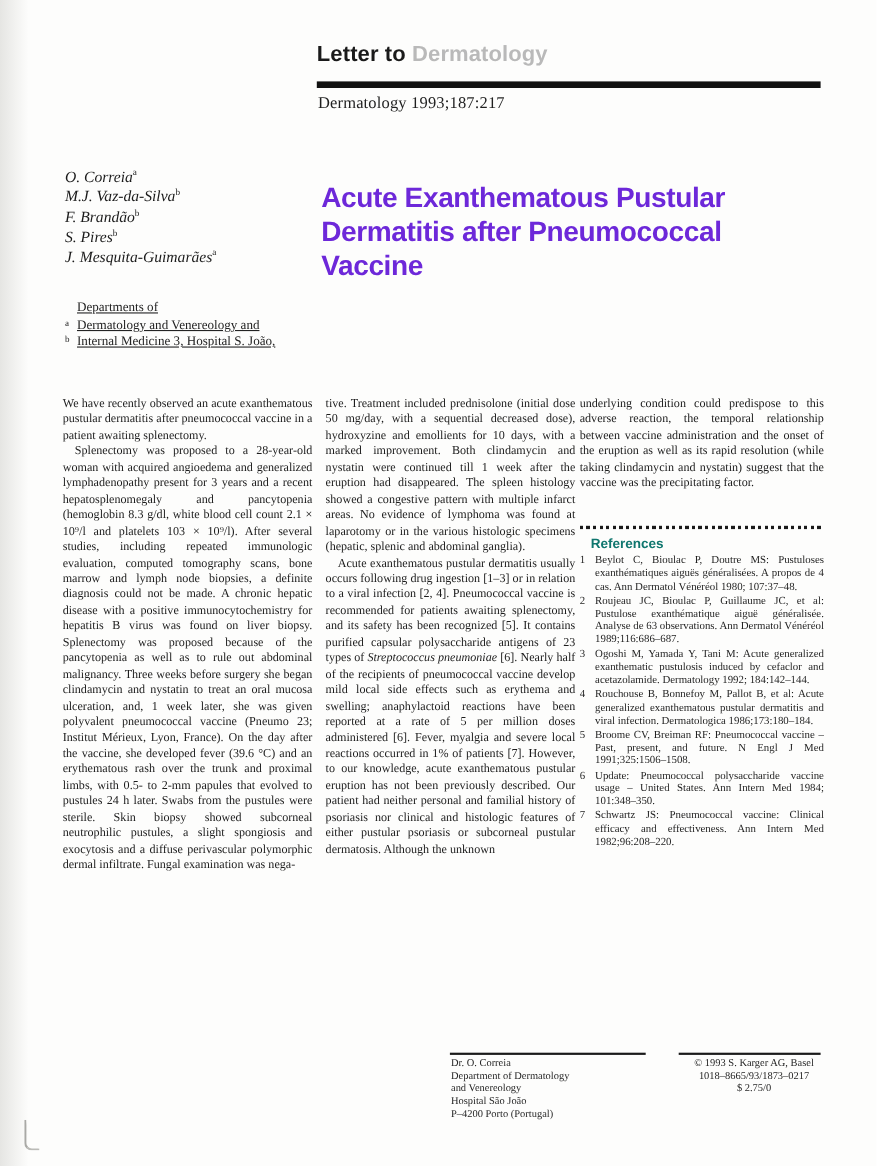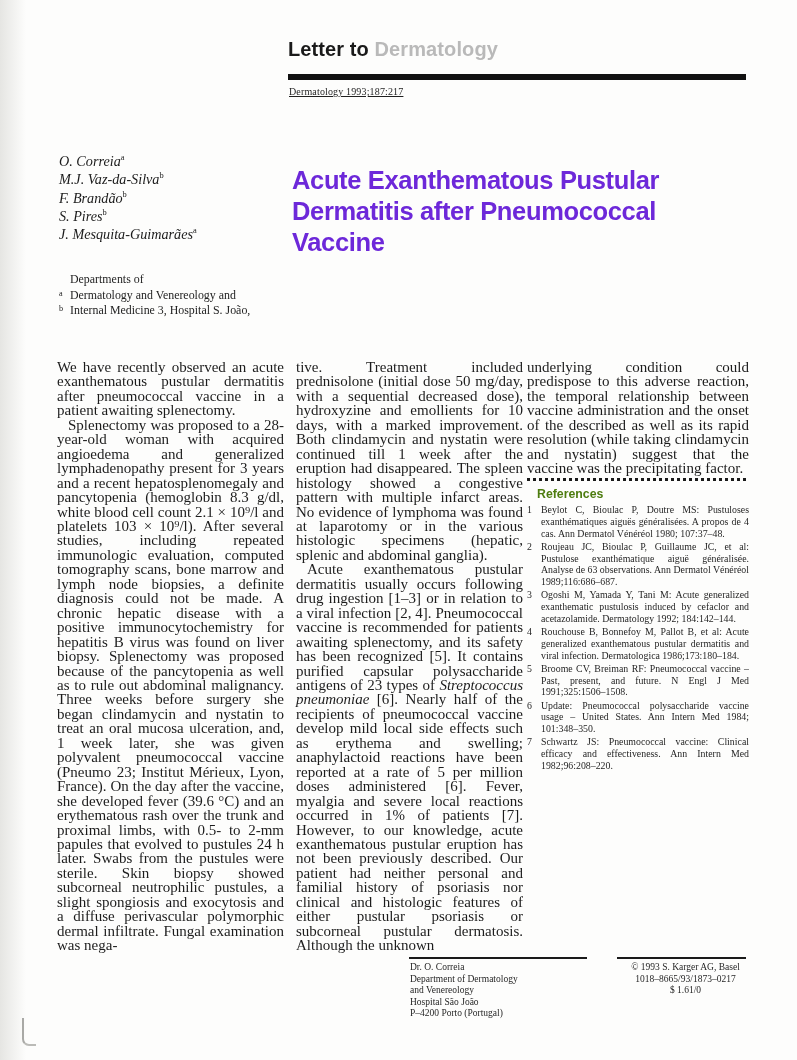--- a/index.html
+++ b/index.html
@@ -47,25 +47,24 @@
     left: 288px;
     top: 74px;
     width: 458px;
     height: 6px;
     background: #111111;
   }
   .citation {
     position: absolute;
     left: 289px;
     top: 86px;
-    font-size: 10px;
+    font-size: 15px;
     letter-spacing: 0.15px;
     color: #1f1f1f;
     white-space: nowrap;
-    text-decoration: underline;
   }
 
   
   .authors {
     position: absolute;
     left: 59px;
     top: 152px;
     width: 215px;
   }
   .author {
@@ -88,20 +87,21 @@
     top: 272px;
     width: 225px;
     font-size: 11.9px;
     line-height: 15.6px;
     color: #232323;
   }
   .aff-row {
     position: relative;
     padding-left: 11px;
     white-space: nowrap;
+    text-decoration: underline;
   }
   .aff-row > .mark {
     position: absolute;
     left: 0;
     top: -2px;
     font-size: 8.2px;
   }
 
   
   .article-title {
@@ -115,21 +115,21 @@
     line-height: 31px;
     letter-spacing: -0.35px;
     color: #6d28d9;
   }
 
   
   .col {
     position: absolute;
     top: 360px;
     width: 227px;
-    font-size: 15px;
+    font-size: 11px;
     line-height: 14.45px;
     text-align: justify;
     text-justify: inter-word;
     color: #1c1c1c;
     hyphens: none;
   }
   #col-1 { left: 57px; }
   #col-2 { left: 296px; }
   #col-3 { left: 527px; width: 222px; }
 
@@ -154,21 +154,21 @@
       rgba(0,0,0,0) 3px, rgba(0,0,0,0) 6px
     );
   }
   .ref-heading {
     position: absolute;
     left: 537px;
     top: 487px;
     font-family: "Liberation Sans", sans-serif;
     font-weight: bold;
     font-size: 12.3px;
-    color: #4d7c0f;
+    color: #0f766e;
   }
   .ref-list {
     position: absolute;
     left: 527px;
     top: 504px;
     width: 222px;
   }
   .ref-item {
     position: relative;
     padding-left: 14px;
@@ -274,21 +274,21 @@
     <p>We have recently observed an acute exanthematous pustular dermatitis after pneumococcal vaccine in a patient awaiting splenectomy.</p>
     <p>Splenectomy was proposed to a 28-year-old woman with acquired angioedema and generalized lymphadenopathy present for 3 years and a recent hepatosplenomegaly and pancytopenia (hemoglobin 8.3 g/dl, white blood cell count 2.1 × 10⁹/l and platelets 103 × 10⁹/l). After several studies, including repeated immunologic evaluation, computed tomography scans, bone marrow and lymph node biopsies, a definite diagnosis could not be made. A chronic hepatic disease with a positive immunocytochemistry for hepatitis B virus was found on liver biopsy. Splenectomy was proposed because of the pancytopenia as well as to rule out abdominal malignancy. Three weeks before surgery she began clindamycin and nystatin to treat an oral mucosa ulceration, and, 1 week later, she was given polyvalent pneumococcal vaccine (Pneumo 23; Institut Mérieux, Lyon, France). On the day after the vaccine, she developed fever (39.6 °C) and an erythematous rash over the trunk and proximal limbs, with 0.5- to 2-mm papules that evolved to pustules 24 h later. Swabs from the pustules were sterile. Skin biopsy showed subcorneal neutrophilic pustules, a slight spongiosis and exocytosis and a diffuse perivascular polymorphic dermal infiltrate. Fungal examination was nega-</p>
   </div>
 
   <div class="col" id="col-2">
     <p>tive. Treatment included prednisolone (initial dose 50 mg/day, with a sequential decreased dose), hydroxyzine and emollients for 10 days, with a marked improvement. Both clindamycin and nystatin were continued till 1 week after the eruption had disappeared. The spleen histology showed a congestive pattern with multiple infarct areas. No evidence of lymphoma was found at laparotomy or in the various histologic specimens (hepatic, splenic and abdominal ganglia).</p>
     <p>Acute exanthematous pustular dermatitis usually occurs following drug ingestion [1–3] or in relation to a viral infection [2, 4]. Pneumococcal vaccine is recommended for patients awaiting splenectomy, and its safety has been recognized [5]. It contains purified capsular polysaccharide antigens of 23 types of <i>Streptococcus pneumoniae</i> [6]. Nearly half of the recipients of pneumococcal vaccine develop mild local side effects such as erythema and swelling; anaphylactoid reactions have been reported at a rate of 5 per million doses administered [6]. Fever, myalgia and severe local reactions occurred in 1% of patients [7]. However, to our knowledge, acute exanthematous pustular eruption has not been previously described. Our patient had neither personal and familial history of psoriasis nor clinical and histologic features of either pustular psoriasis or subcorneal pustular dermatosis. Although the unknown</p>
   </div>
 
   <div class="col" id="col-3">
-    <p>underlying condition could predispose to this adverse reaction, the temporal relationship between vaccine administration and the onset of the described as well as its rapid resolution (while taking clindamycin and nystatin) suggest that the vaccine was the precipitating factor.</p>
+    <p>underlying condition could predispose to this adverse reaction, the temporal relationship between vaccine administration and the onset of the eruption as well as its rapid resolution (while taking clindamycin and nystatin) suggest that the vaccine was the precipitating factor.</p>
   </div>
 
   <div class="ref-sep"></div>
   <div class="ref-heading">References</div>
   <div class="ref-list">
     <div class="ref-item"><span class="num">1</span><span>Beylot C, Bioulac P, Doutre MS: Pustuloses exanthématiques aiguës généralisées. A propos de 4 cas. Ann Dermatol Vénéréol 1980; 107:37–48.</span></div>
     <div class="ref-item"><span class="num">2</span><span>Roujeau JC, Bioulac P, Guillaume JC, et al: Pustulose exanthématique aiguë généralisée. Analyse de 63 observations. Ann Dermatol Vénéréol 1989;116:686–687.</span></div>
     <div class="ref-item"><span class="num">3</span><span>Ogoshi M, Yamada Y, Tani M: Acute generalized exanthematic pustulosis induced by cefaclor and acetazolamide. Dermatology 1992; 184:142–144.</span></div>
     <div class="ref-item"><span class="num">4</span><span>Rouchouse B, Bonnefoy M, Pallot B, et al: Acute generalized exanthematous pustular dermatitis and viral infection. Dermatologica 1986;173:180–184.</span></div>
     <div class="ref-item"><span class="num">5</span><span>Broome CV, Breiman RF: Pneumococcal vaccine – Past, present, and future. N Engl J Med 1991;325:1506–1508.</span></div>
@@ -303,18 +303,18 @@
     <div>Dr. O. Correia</div>
     <div>Department of Dermatology</div>
     <div>and Venereology</div>
     <div>Hospital São João</div>
     <div>P–4200 Porto (Portugal)</div>
   </div>
 
   <div class="foot-copyright">
     <div>© 1993 S. Karger AG, Basel</div>
     <div>1018–8665/93/1873–0217</div>
-    <div>$ 1.61/0</div>
+    <div>$ 2.75/0</div>
   </div>
 
   <div class="scan-edge-left"></div>
   <div class="scan-corner"></div>
 </div>
 
 </body></html>

